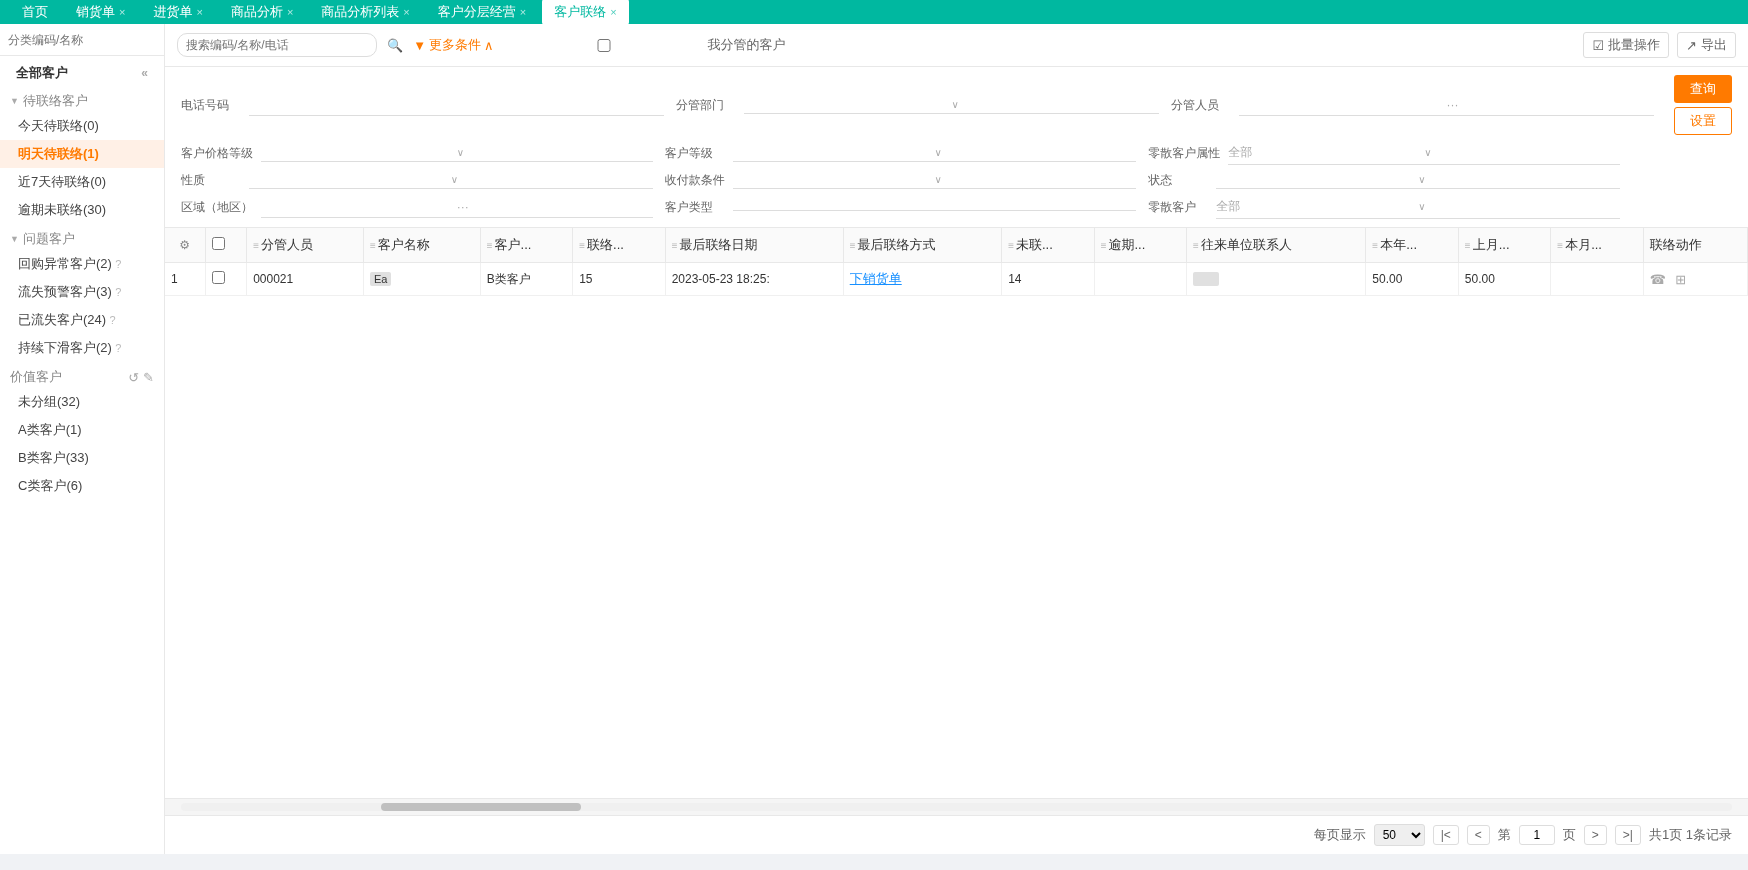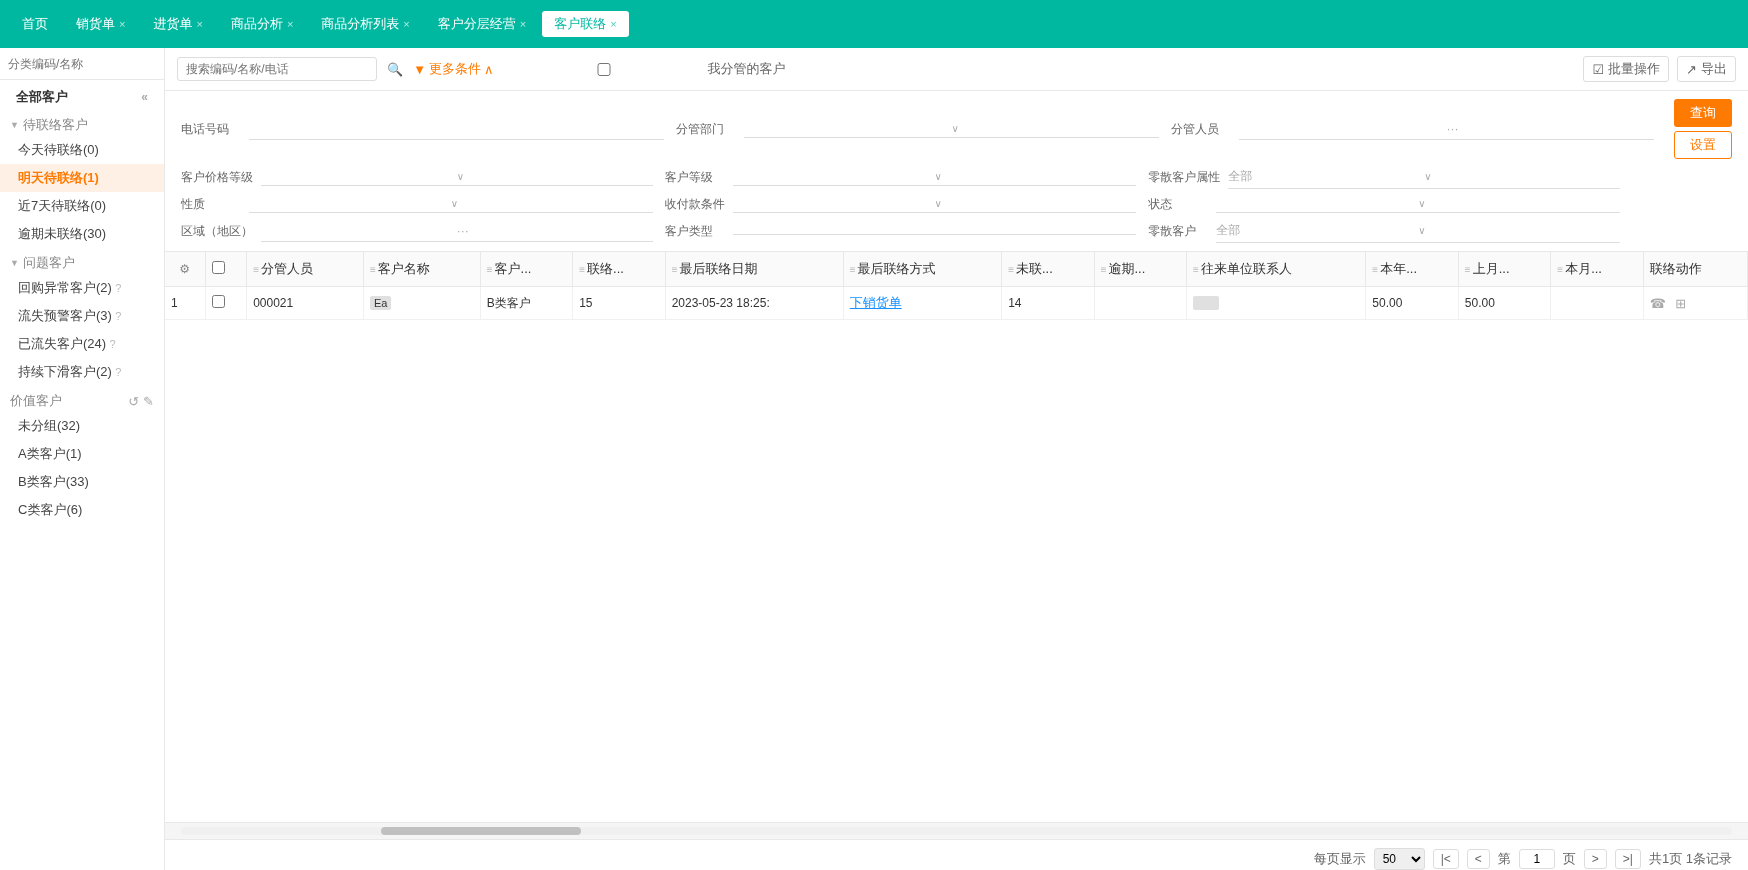--- a/index.html
+++ b/index.html
@@ -1,21 +1,21 @@
 <!DOCTYPE html>
 <html><head>
   <meta charset="utf-8">
   <style>
     * { box-sizing: border-box; margin: 0; padding: 0; font-family: 'Microsoft YaHei', Arial, sans-serif; font-size: 13px; }
     body { background: #f0f2f5; overflow: hidden; }
 
     
     .top-nav {
       background: #00b8a0;
-      height: 48px;
+      height: 24px;
       display: flex;
       align-items: center;
       padding: 0 10px;
       gap: 4px;
     }
     .nav-item {
       color: #fff;
       padding: 4px 12px;
       cursor: pointer;
       border-radius: 3px;
@@ -109,21 +109,21 @@
     .filter-bar {
       background: #fff;
       padding: 8px 12px;
       border-bottom: 1px solid #e8e8e8;
       display: flex;
       align-items: center;
       gap: 10px;
     }
     .filter-bar input {
       border: 1px solid #ddd;
-      border-radius: 3px;
+      border-radius: 10px;
       padding: 4px 8px;
       width: 200px;
       font-size: 12px;
       outline: none;
     }
     .filter-search-icon { color: #aaa; cursor: pointer; }
     .more-conditions {
       display: flex;
       align-items: center;
       gap: 3px;

